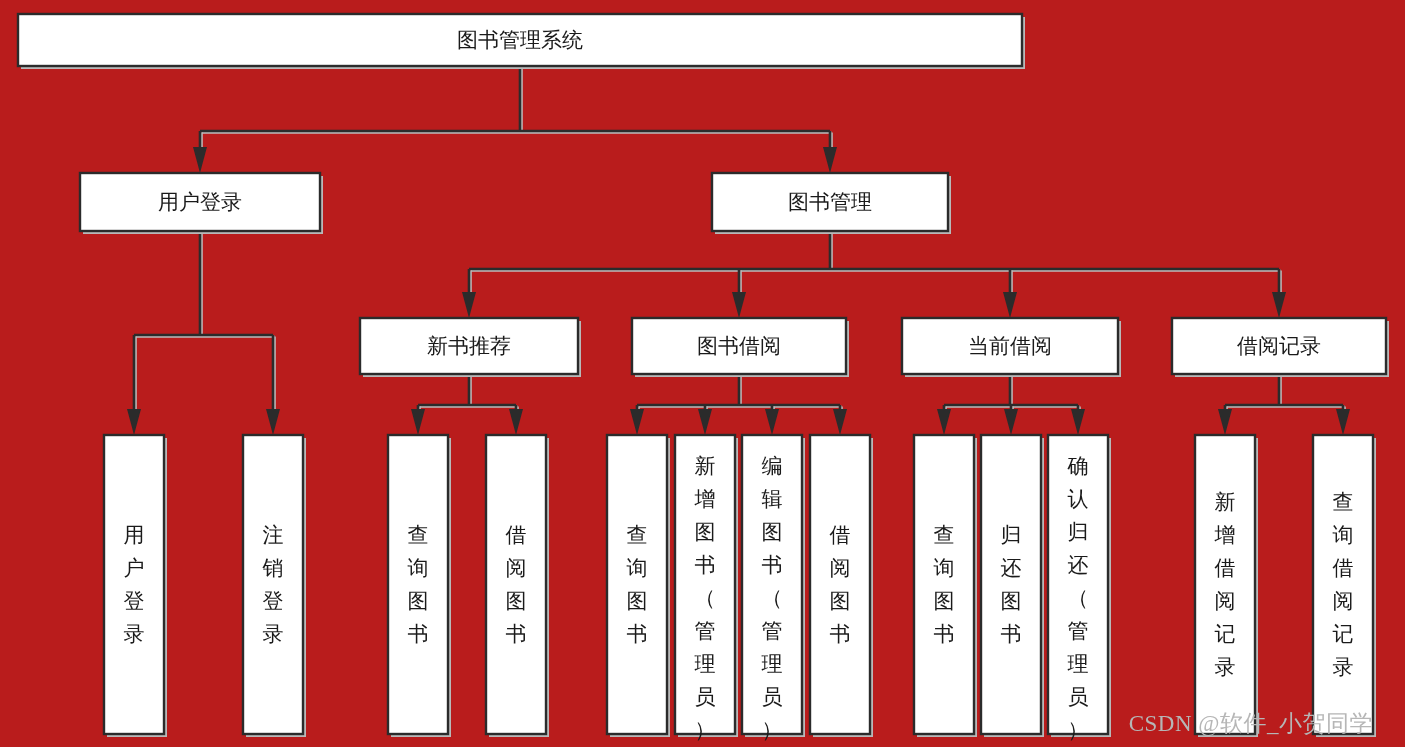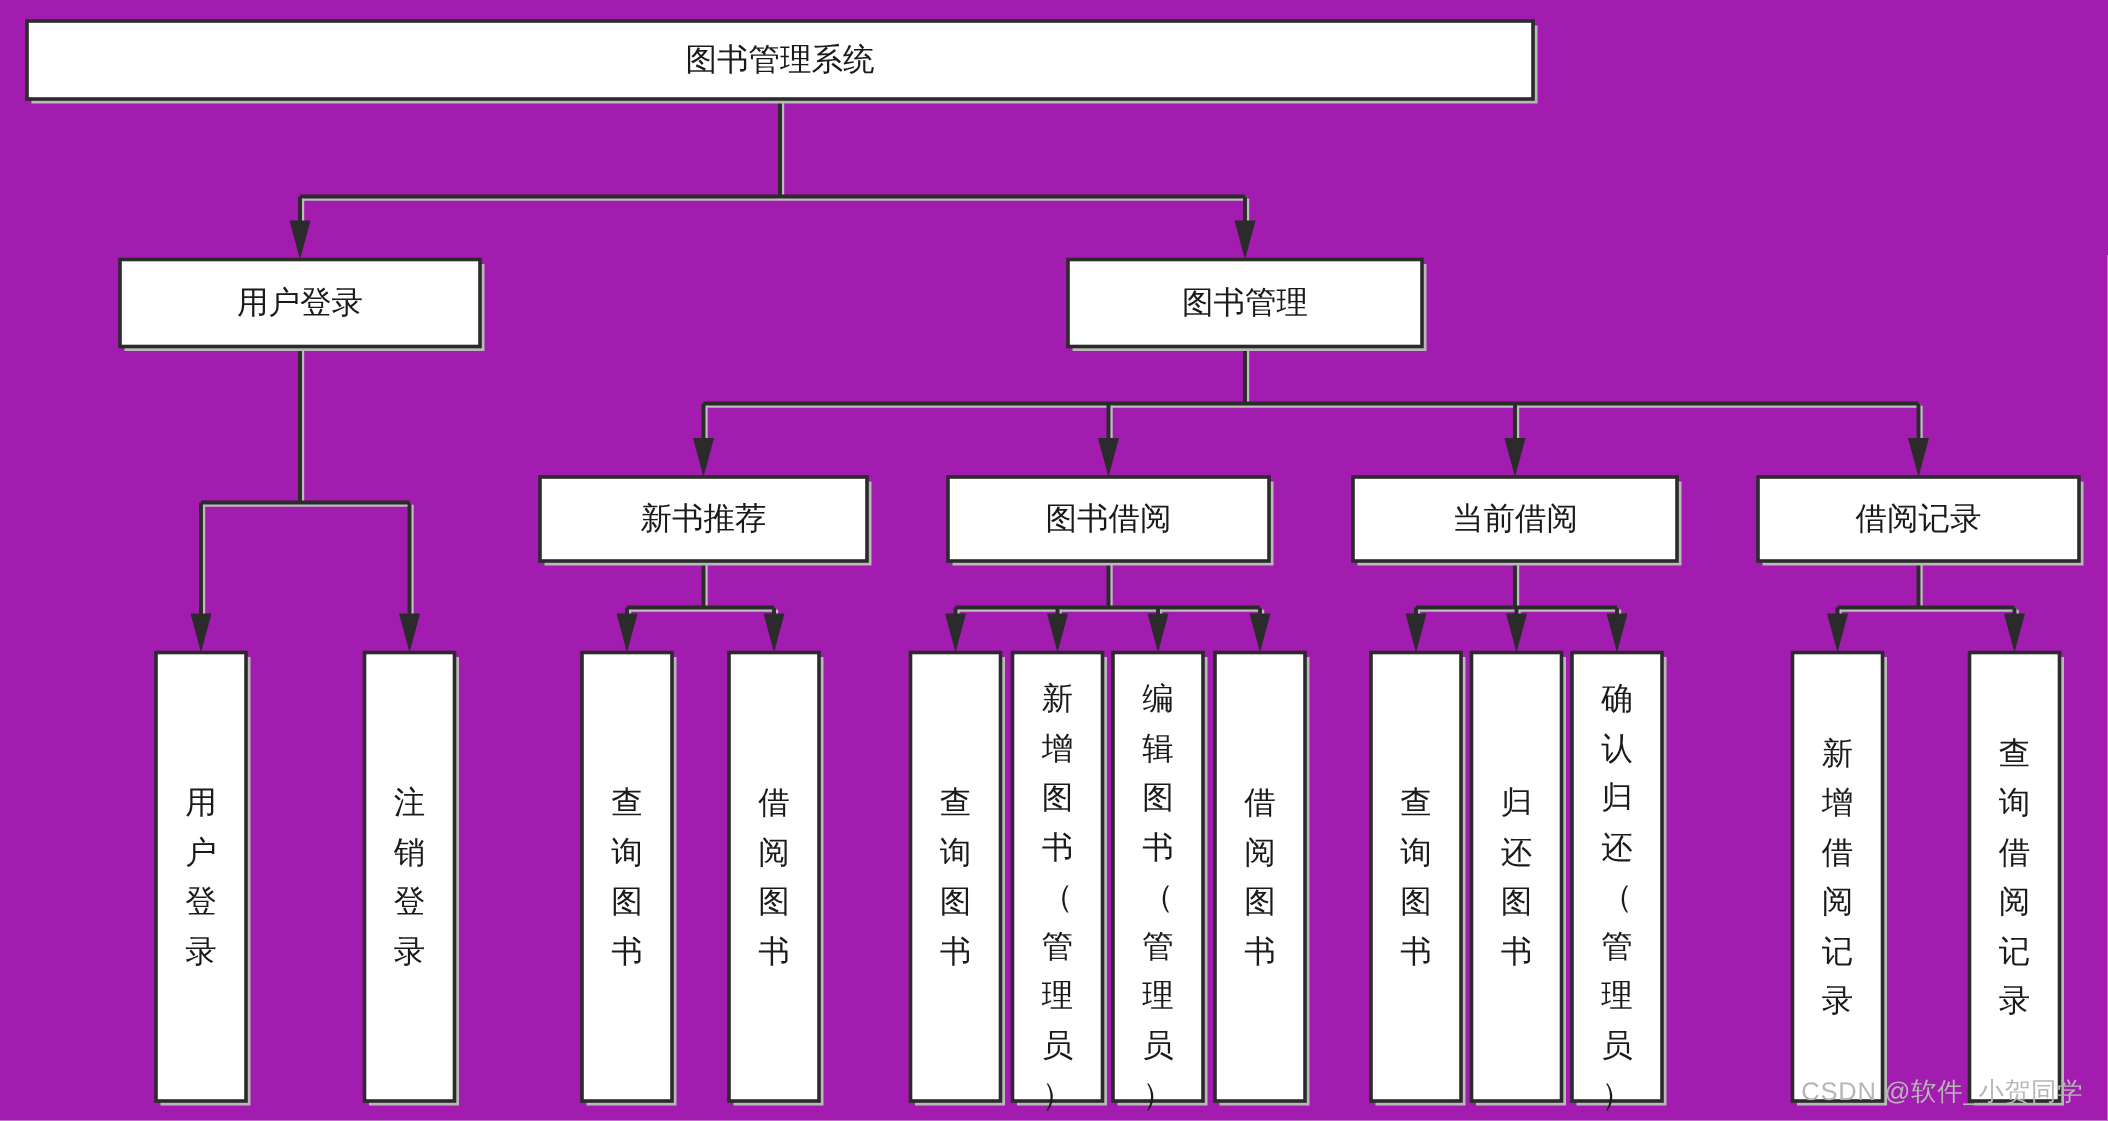--- a/index.html
+++ b/index.html
@@ -11,21 +11,21 @@
   body {
     width: 1405px;
     height: 747px;
     overflow: hidden;
     font-family: "DejaVu Sans", "Liberation Sans", sans-serif;
   }
   #diagram-root {
     position: relative;
     width: 1405px;
     height: 747px;
-    background: #a21caf;
+    background: #b91c1c;
   }
   svg#tree-svg {
     position: absolute;
     left: 0;
     top: 0;
     width: 1405px;
     height: 747px;
     display: block;
   }
   .node-box {
@@ -60,24 +60,24 @@
     dominant-baseline: middle;
   }
   .node-label-v {
     font-family: "DejaVu Sans", "Liberation Sans", sans-serif;
     font-size: 21px;
     fill: #1a1a1a;
     text-anchor: middle;
   }
   .watermark {
     position: absolute;
-    right: 16px;
+    right: 32px;
     bottom: 8px;
-    font-family: Liberation Sans, sans-serif;
-    font-size: 17px;
+    font-family: Liberation Serif, serif;
+    font-size: 23px;
     color: #b6b6b6;
     white-space: nowrap;
     user-select: none;
     letter-spacing: 0.5px;
   }
 </style>
 </head>
 <body>
 
 <div id="diagram-root">

